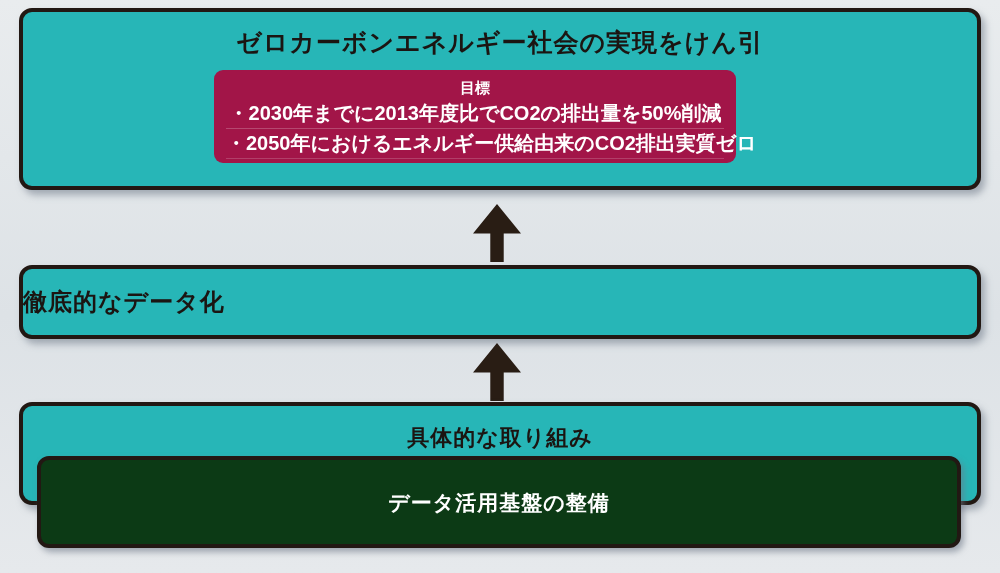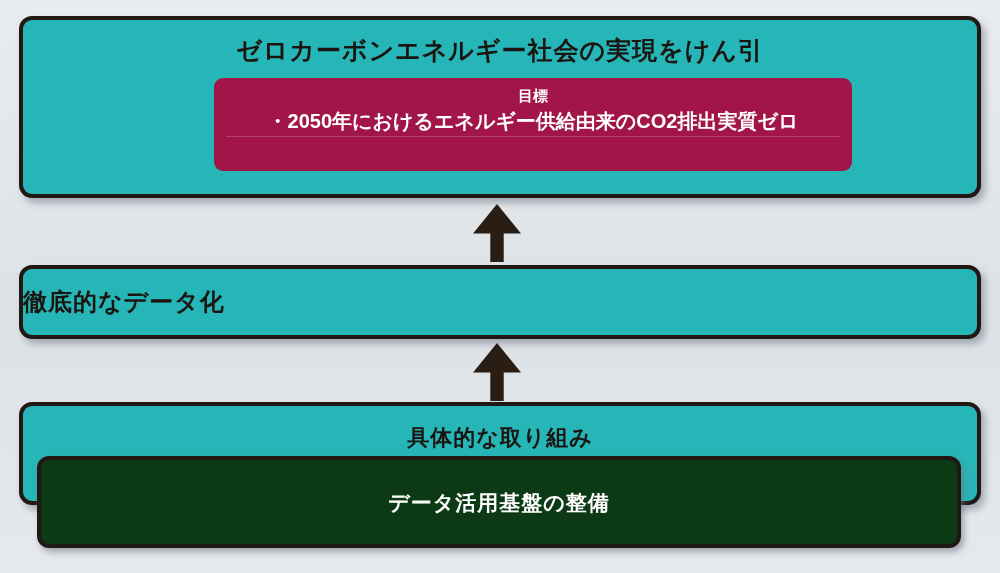--- a/index.html
+++ b/index.html
@@ -6,29 +6,29 @@
   .canvas {
     position:relative; width:1000px; height:573px; overflow:hidden;
     background:linear-gradient(180deg,#e9ecee 0%,#dde2e6 55%,#e6e9ec 100%);
     font-family:"Liberation Sans", sans-serif;
   }
   .tealbox {
     position:absolute; left:19px; width:962px; box-sizing:border-box;
     background:#27b6b7; border:4px solid #221813; border-radius:13px;
     box-shadow:4px 5px 7px rgba(110,120,135,.55);
   }
-  #box1 { top:16px;  height:182px; }
+  #box1 { top:8px;  height:182px; }
   #box2 { top:265px; height:74px; display:flex; align-items:center; justify-content:flex-start; }
   #box3 { top:402px; height:103px; }
   .box-title { font-weight:bold; color:#1b1512; text-align:center; letter-spacing:1px; }
   #box1 .box-title { font-size:25px; margin-top:14px; }
   #box2 .box-title { font-size:24px; }
   #box3 .box-title { font-size:22px; margin-top:17px; }
   .goal {
-    position:absolute; left:191px; top:58px; width:638px; height:93px; box-sizing:border-box;
+    position:absolute; left:191px; top:58px; width:522px; height:93px; box-sizing:border-box;
     background:#a21548; border-radius:9px; color:#ffffff; text-align:center; padding-top:7px;
   }
   .goal-heading { font-size:15px; font-weight:bold; line-height:22px; }
   .goal-bullet  {
     font-size:20px; font-weight:bold; line-height:29px; margin:0 12px;
     border-bottom:1px solid rgba(255,255,255,0.22); white-space:nowrap;
   }
   .goal-bullet:last-child { border-bottom-color:rgba(255,255,255,0.18); }
   .arrow {
     position:absolute; left:473px; width:48px; height:58px; background:#291d14;
@@ -48,20 +48,21 @@
 </style>
 </head>
 <body>
 
 <div class="canvas">
 
   <section class="tealbox" id="box1">
     <div class="box-title">ゼロカーボンエネルギー社会の実現をけん引</div>
     <div class="goal">
       <div class="goal-heading">目標</div>
+      <div class="goal-bullet">・2030年までに2013年度比でCO2の排出量を50%削減</div>
       <div class="goal-bullet">・2050年におけるエネルギー供給由来のCO2排出実質ゼロ</div>
     </div>
   </section>
 
   <div class="arrow" id="arrow1"></div>
 
   <section class="tealbox" id="box2">
     <div class="box-title">徹底的なデータ化</div>
   </section>
 

